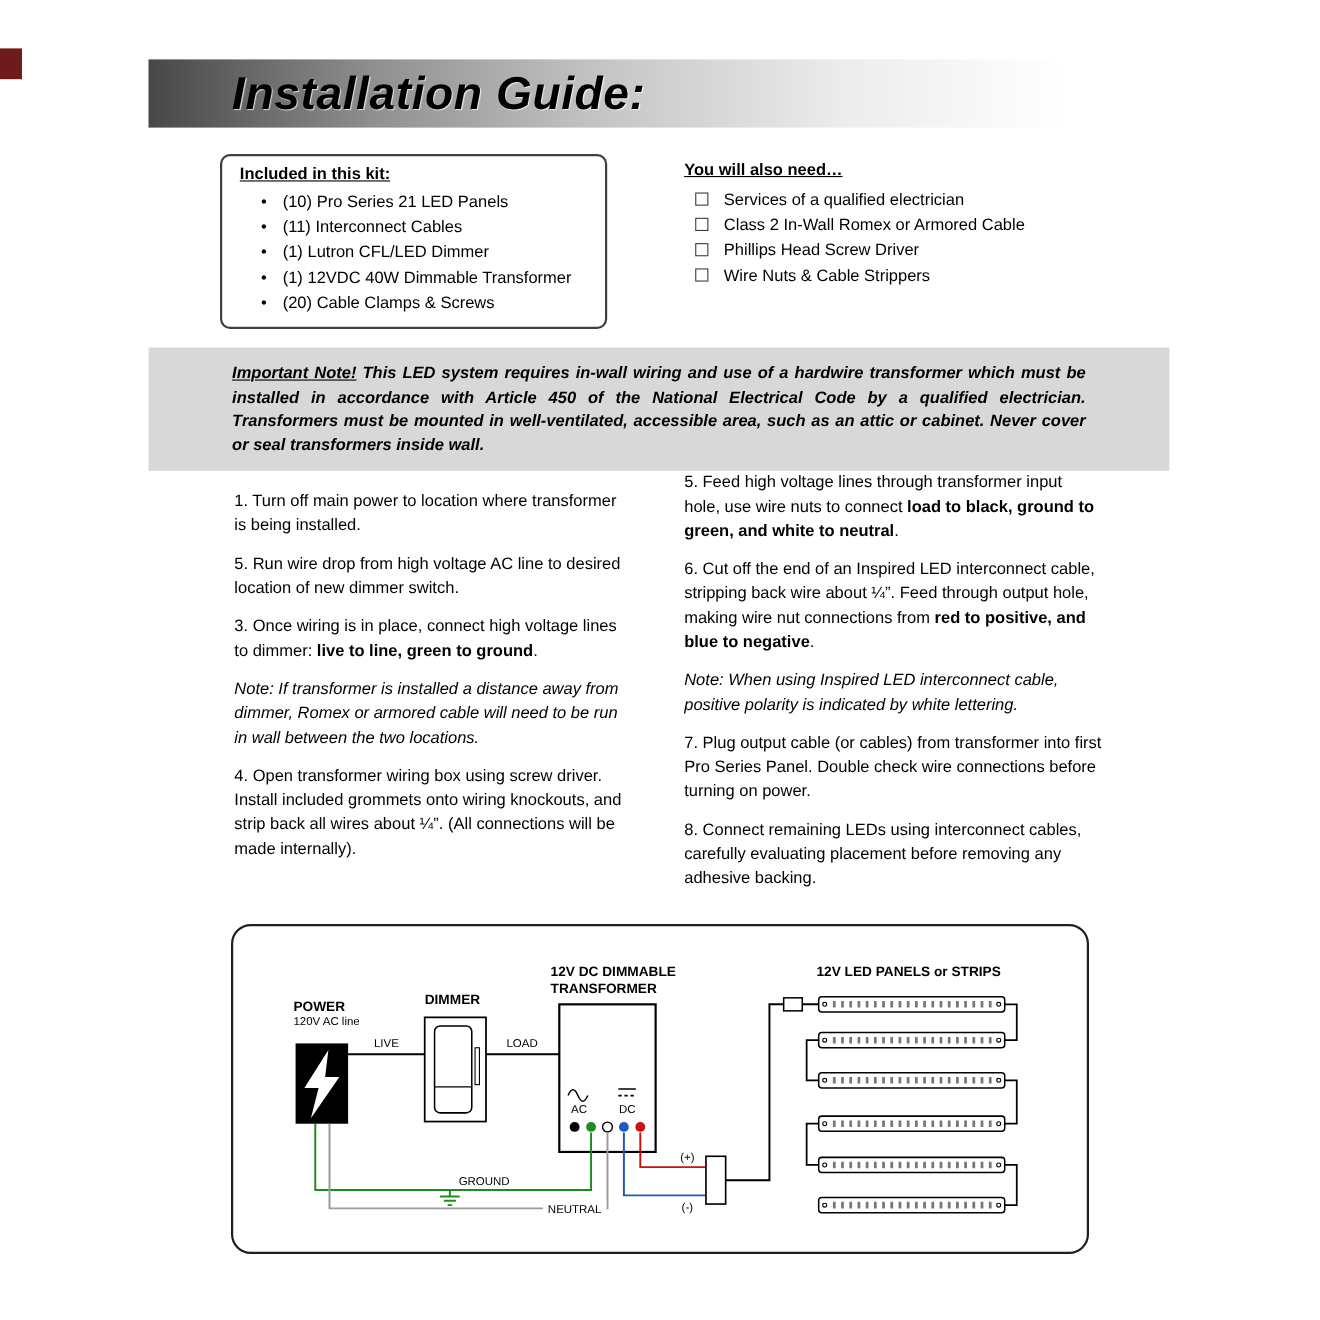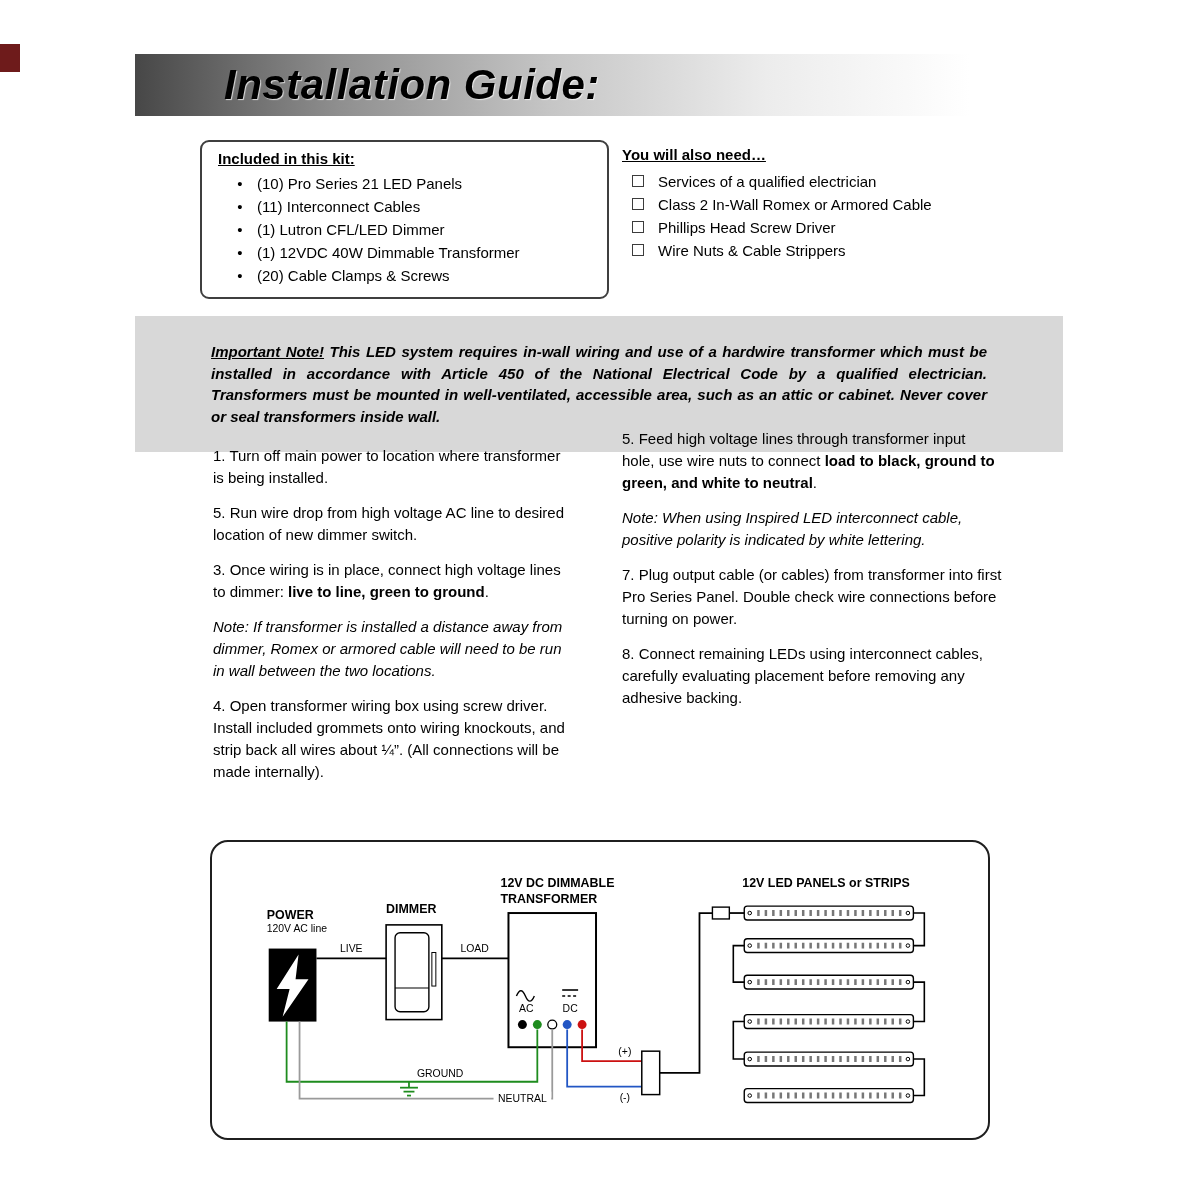--- a/index.html
+++ b/index.html
@@ -7,39 +7,39 @@
     width:1200px;height:1200px;background:#ffffff;position:relative;
     font-family:"Liberation Sans",sans-serif;color:#000;overflow:hidden;
   }
   .corner-mark{position:absolute;left:0;top:44px;width:20px;height:28px;background:#6e1b1b;}
   .header-bar{
     position:absolute;left:135px;top:54px;width:928px;height:62px;
     background:linear-gradient(90deg,#474747 0%,#8f8f8f 22%,#c6c6c6 45%,#ececec 68%,#ffffff 90%);
     display:flex;align-items:center;
   }
   .header-title{
-    margin:0;padding-left:89px;font-size:42px;font-weight:bold;font-style:italic;
+    margin:10px;padding-left:66px;font-size:42px;font-weight:bold;font-style:italic;
     letter-spacing:.5px;color:#000;text-shadow:1px 1px 1px rgba(255,255,255,.75);
   }
   .kit-box{
-    position:absolute;left:200px;top:140px;width:409px;min-height:150px;
+    position:absolute;left:200px;top:140px;width:352px;min-height:150px;
     border:2px solid #3f3f3f;border-radius:9px;box-sizing:border-box;
     padding:8px 28px 10px 14px;background:#fff;
   }
   .box-title{font-size:15px;font-weight:bold;text-decoration:underline;margin:0 0 5px 2px;}
   .plain-list{list-style:none;margin:0;padding:0;}
   .kit-item{display:flex;font-size:15px;line-height:23px;}
   .bullet{width:16px;margin-left:16px;margin-right:9px;text-align:center;flex:none;}
   .need-box{position:absolute;left:622px;top:146px;width:410px;}
   .need-box .box-title{margin:0 0 7px 0;}
   .need-item{display:flex;align-items:flex-start;font-size:15px;line-height:23px;}
   .checkbox{width:10px;height:10px;border:1.5px solid #3c3c3c;margin:5px 14px 0 10px;flex:none;background:#fff;}
   .important-note{
     position:absolute;left:135px;top:316px;width:928px;background:#d8d8d8;
-    padding:25px 76px;box-sizing:border-box;
+    padding:13px 76px;box-sizing:border-box;
   }
   .important-note p{
     margin:0;font-size:15px;font-weight:bold;font-style:italic;
     line-height:21.5px;text-align:justify;
   }
   .col{position:absolute;}
   .col-left{left:213px;top:445px;width:352px;}
   .col-right{left:622px;top:428px;width:380px;}
   .step{margin:0 0 13px 0;font-size:15px;line-height:22px;}
   .diagram{
@@ -116,20 +116,21 @@
   <section class="col col-left">
     <p class="step"><span>1. Turn off main power to location where transformer is being installed.</span></p>
     <p class="step"><span>5. Run wire drop from high voltage AC line to desired location of new dimmer switch.</span></p>
     <p class="step"><span>3. Once wiring is in place, connect high voltage lines to dimmer: </span><span style="font-weight: bold;">live to line, green to ground</span><span>.</span></p>
     <p class="step"><span style="font-style: italic;">Note: If transformer is installed a distance away from dimmer, Romex or armored cable will need to be run in wall between the two locations.</span></p>
     <p class="step"><span>4. Open transformer wiring box using screw driver. Install included grommets onto wiring knockouts, and strip back all wires about ¼”. (All connections will be made internally).</span></p>
   </section>
 
   <section class="col col-right">
     <p class="step"><span>5. Feed high voltage lines through transformer input hole, use wire nuts to connect </span><span style="font-weight: bold;">load to black, ground to green, and white to neutral</span><span>.</span></p>
+    <p class="step"><span>6. Cut off the end of an Inspired LED interconnect cable, stripping back wire about ¼”. Feed through output hole, making wire nut connections from </span><span style="font-weight: bold;">red to positive, and blue to negative</span><span>.</span></p>
     <p class="step"><span style="font-style: italic;">Note: When using Inspired LED interconnect cable, positive polarity is indicated by white lettering.</span></p>
     <p class="step"><span>7. Plug output cable (or cables) from transformer into first Pro Series Panel. Double check wire connections before turning on power.</span></p>
     <p class="step"><span>8. Connect remaining LEDs using interconnect cables, carefully evaluating placement before removing any adhesive backing.</span></p>
   </section>
 
   <section class="diagram">
     <svg width="776" height="296" viewBox="0 0 780 300" preserveAspectRatio="none">
 
       <text x="55" y="78" class="lbl-b">POWER</text>
       <text x="55" y="91" class="lbl-s">120V AC line</text>

